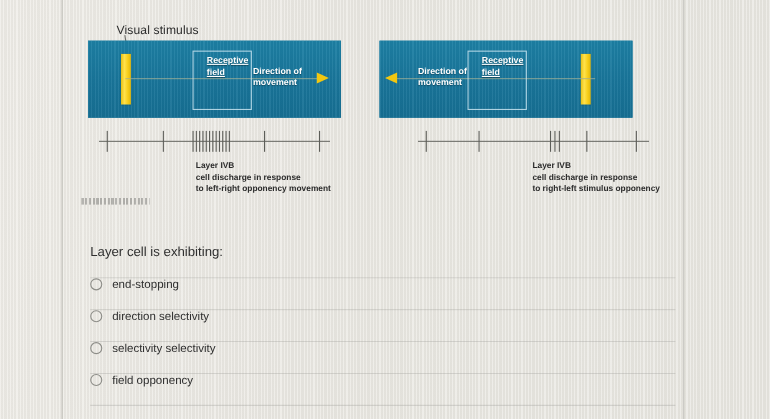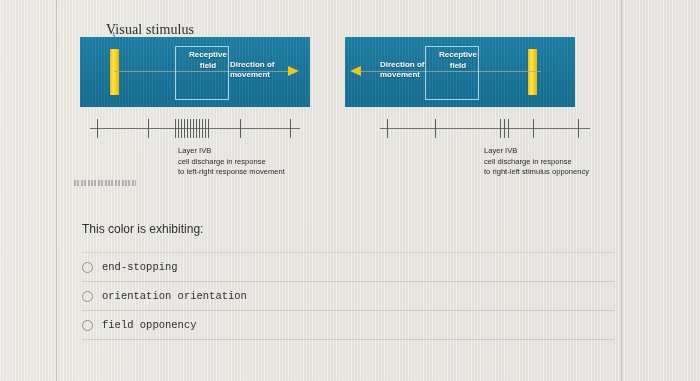--- a/index.html
+++ b/index.html
@@ -26,23 +26,22 @@
   }
   .vline{position:absolute;top:0;bottom:0;width:1px;background:rgba(120,120,115,0.33);}
   .vline.left{left:56px;}
   .vline.right{left:621px;}
 
   
   .figure{position:absolute;left:0;top:0;width:700px;height:200px;}
 
   .stim-label{
     position:absolute;left:106px;top:22px;
-    font-size:14px;color:#2d2d2d;letter-spacing:.1px;
+    font-size:11px;color:#2d2d2d;letter-spacing:.1px;
     white-space:nowrap;
-    font-family:Liberation Serif, serif;
   }
   .leader{
     position:absolute;left:113px;top:32px;width:1px;height:17px;
     background:#6b6b66;transform:rotate(-9deg);transform-origin:top center;
   }
 
   .panel{
     position:absolute;top:37px;height:70px;
     background:#1a7a9e;
     background-image:linear-gradient(180deg,#1d80a4 0%,#19759a 55%,#166f93 100%);
@@ -69,23 +68,24 @@
   .bar.r{left:183px;}
 
   .rf{
     position:absolute;top:9px;width:52px;height:52px;
     border:1px solid rgba(200,228,240,0.85);
   }
   .rf.l{left:95px;}
   .rf.r{left:80px;}
   .rf-txt{
     position:absolute;left:12px;right:0;top:3px;
-    text-align:center;color:#ffffff;font-weight:bold;
+    color:#ffffff;font-weight:bold;
     font-size:8px;line-height:10.5px;
     text-shadow:0 1px 1px rgba(0,0,0,.35);
+    text-decoration:underline;
   }
 
   .axis{
     position:absolute;top:34px;height:1px;
     background:rgba(160,175,150,0.75);
   }
   .axis.l{left:34px;width:180px;}
   .axis.r{left:16px;width:180px;}
 
   .head{position:absolute;top:29px;width:0;height:0;}
@@ -110,43 +110,43 @@
 
   
   .trace{position:absolute;top:128px;height:1px;background:#6f706b;}
   .trace.l{left:90px;width:210px;}
   .trace.r{left:380px;width:210px;}
   .spike{position:absolute;width:1px;background:#5c5d58;}
 
   .caption{
     position:absolute;font-size:7.6px;line-height:10.5px;color:#2b2b2b;
     white-space:nowrap;
+    font-weight:bold;
   }
   .caption.l{left:178px;top:146px;}
   .caption.r{left:484px;top:146px;}
 
   .copyright{
     position:absolute;left:74px;top:180px;width:62px;height:6px;
     background:repeating-linear-gradient(90deg,
       rgba(90,90,88,0.55) 0px,rgba(90,90,88,0.55) 2px,
       rgba(200,198,192,0) 2px,rgba(200,198,192,0) 3.4px);
     filter:blur(.55px);opacity:.72;
   }
 
   
   .question{
     position:absolute;left:82px;top:222px;
     font-size:12px;color:#2f2f2f;
   }
   .options{position:absolute;left:82px;top:252px;width:532px;}
   .option{
     position:relative;height:28px;
-    display:flex;align-items:center;
+    display:flex;align-items:flex-start;
     border-bottom:1px solid rgba(150,150,145,0.30);
-    font-family:Liberation Mono, monospace;
   }
   .option:first-child{border-top:1px solid rgba(150,150,145,0.26);}
   .radio{
     width:9px;height:9px;border-radius:50%;
     border:1px solid #8d8d88;background:transparent;
     margin-right:9px;flex:none;
   }
   .opt-label{font-size:10.5px;color:#2f2f2f;}
 </style>
 </head>
@@ -220,41 +220,45 @@
         <div class="spike" style="left: 120px; top: -9px; height: 19px;"></div>
         <div class="spike" style="left: 124px; top: -9px; height: 19px;"></div>
         <div class="spike" style="left: 128px; top: -9px; height: 19px;"></div>
         <div class="spike" style="left: 153px; top: -9px; height: 19px;"></div>
         <div class="spike" style="left: 198px; top: -9px; height: 19px;"></div>
       </div>
 
     <div class="caption l">
       <span>Layer IVB</span><br>
       <span>cell discharge in response</span><br>
-      <span>to left-right response movement</span>
+      <span>to left-right opponency movement</span>
     </div>
 
     <div class="caption r">
       <span>Layer IVB</span><br>
       <span>cell discharge in response</span><br>
       <span>to right-left stimulus opponency</span>
     </div>
 
     <div class="copyright"></div>
   </div>
 
-  <div class="question">This color is exhibiting:</div>
+  <div class="question">Layer cell is exhibiting:</div>
 
   <div class="options">
       <div class="option">
         <span class="radio"></span>
         <span class="opt-label">end-stopping</span>
       </div>
       <div class="option">
         <span class="radio"></span>
-        <span class="opt-label">orientation orientation</span>
+        <span class="opt-label">direction selectivity</span>
+      </div>
+      <div class="option">
+        <span class="radio"></span>
+        <span class="opt-label">selectivity selectivity</span>
       </div>
       <div class="option">
         <span class="radio"></span>
         <span class="opt-label">field opponency</span>
       </div>
     </div>
 </div>
 
 </body></html>

